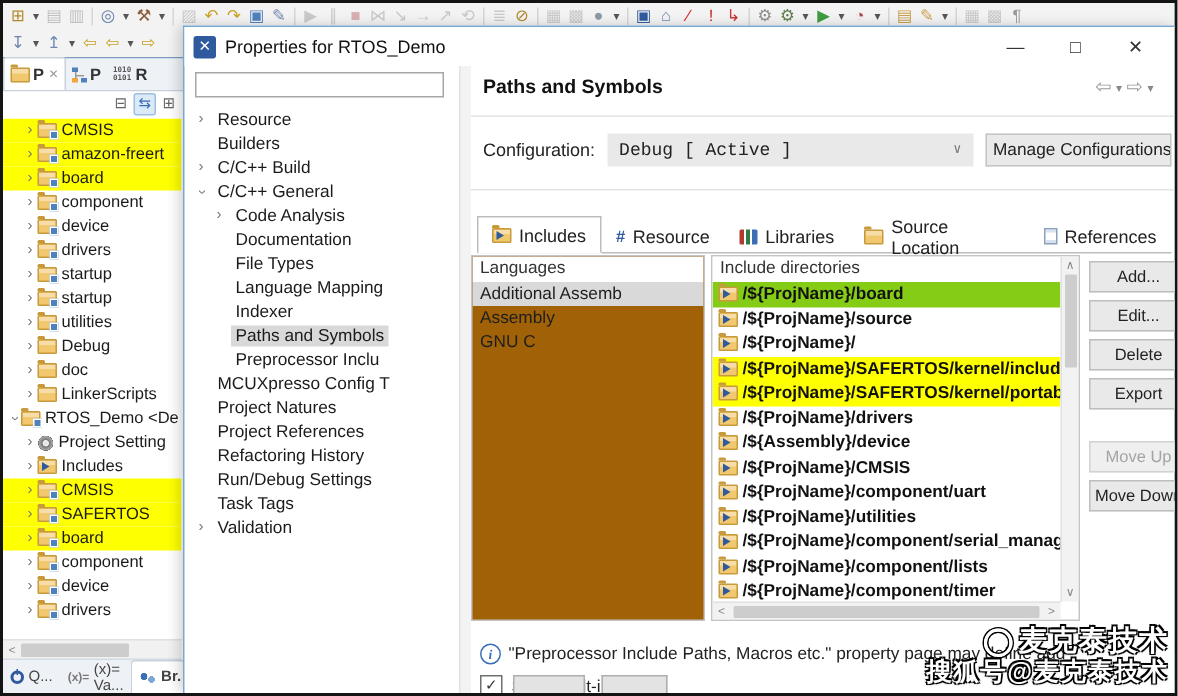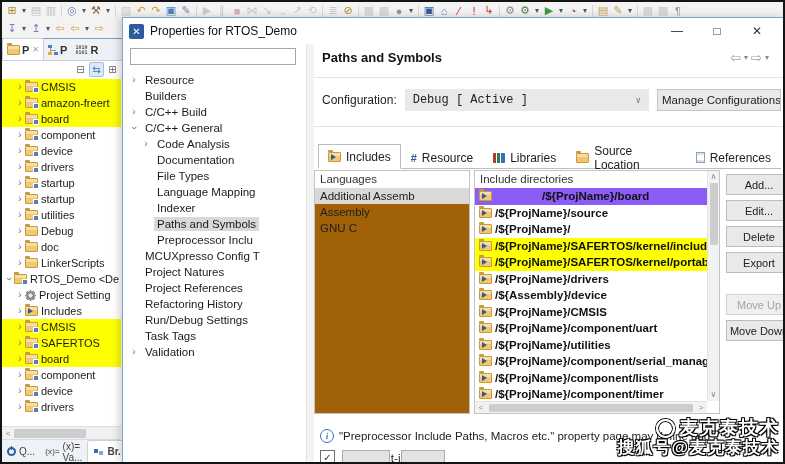--- a/index.html
+++ b/index.html
@@ -99,21 +99,21 @@
   
   .langs{position:absolute;left:0;top:126px;width:156px;height:244px;border:1px solid #c4c4c4;box-sizing:border-box;background:#a16207;overflow:hidden;}
   .list-header{height:17px;line-height:17px;font-size:11.5px;color:#333;padding-left:5px;background:#fff;white-space:nowrap;}
   .lrow{height:16px;line-height:16px;font-size:11.5px;padding-left:5px;white-space:nowrap;}
   .lrow.sel{background:#d9d9d9;}
   .incbox{position:absolute;left:160px;top:126px;width:246px;height:244px;border:1px solid #c4c4c4;box-sizing:border-box;background:#fff;overflow:hidden;}
   .incrows{position:absolute;left:0;top:17px;right:12px;bottom:12px;overflow:hidden;}
   .irow{display:flex;align-items:center;height:16.5px;padding-left:4px;font-size:11.5px;font-weight:bold;white-space:nowrap;color:#111;}
   .irow .mi{margin-right:3px;}
   .irow.hl{background:#feff00;}
-  .irow.sel{background:#8b5cf6;gap:47px;}
+  .irow.sel{background:#84cc16;}
   .vsb{position:absolute;top:0;right:0;width:12px;bottom:12px;background:#f2f2f2;border-left:1px solid #e2e2e2;display:flex;flex-direction:column;align-items:center;box-sizing:border-box;}
   .vsb .sb-arrow{height:12px;line-height:12px;}
   .vsb .vthumb{width:8px;height:62px;background:#cdcdcd;border-radius:1px;}
   .vsb .spacer{flex:1;}
   .hsb{position:absolute;left:0;bottom:0;right:12px;height:12px;background:#f2f2f2;border-top:1px solid #e2e2e2;display:flex;align-items:center;box-sizing:border-box;}
   .hsb .hthumb{flex:1;height:8px;background:#cdcdcd;margin:0 2px;border-radius:1px;}
   
   .abtns{position:absolute;left:412px;top:130px;width:70px;display:flex;flex-direction:column;}
   .abtn{height:21px;width:66px;background:#e9e9e9;border:1px solid #bdbdbd;font-size:11px;color:#222;margin-bottom:5px;font-family:inherit;padding:0;}
   .abtn.disabled{color:#a4a4a4;background:#efefef;border-color:#d2d2d2;}

